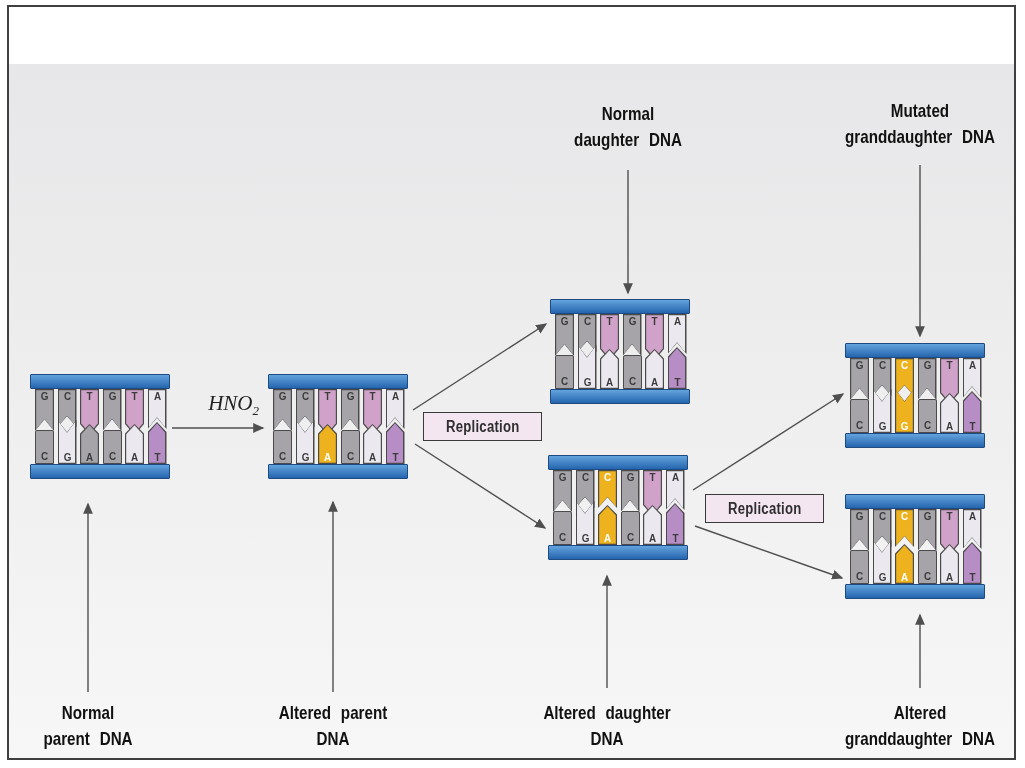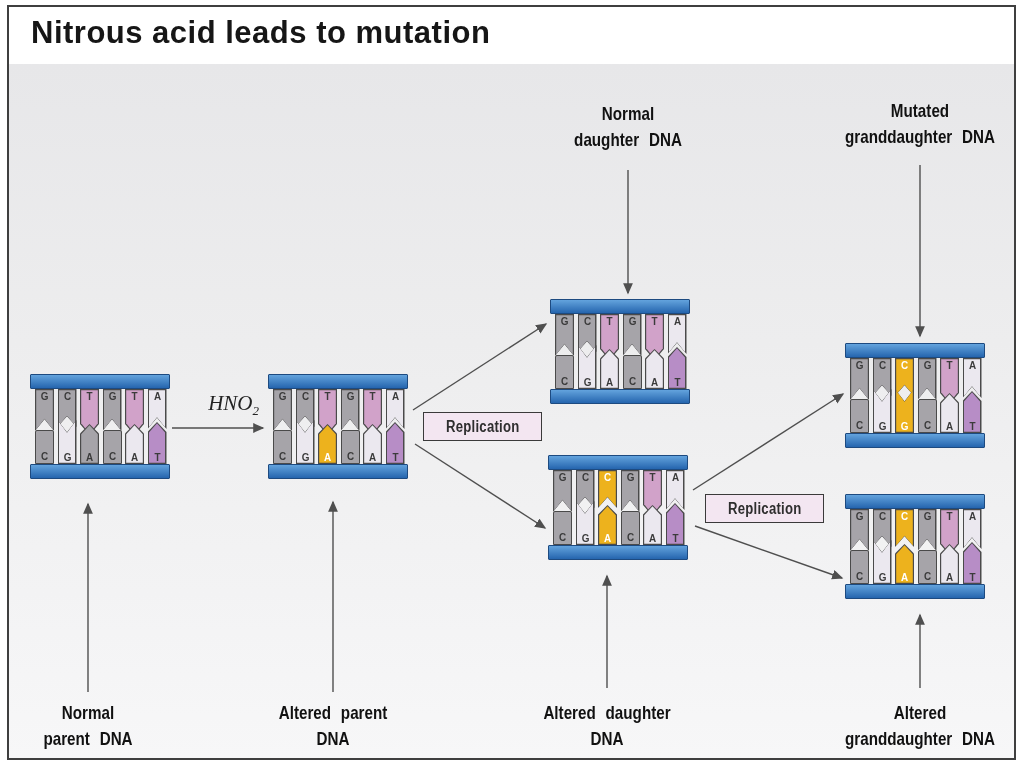--- a/index.html
+++ b/index.html
@@ -27,21 +27,20 @@
     font-size:21px;color:#222;text-align:right;}
   .hno2 sub{font-size:13px;}
   svg.arrow-layer{position:absolute;left:0;top:0;pointer-events:none;}
 </style>
 </head>
 <body>
 
 <div class="frame">
   <div class="gray-bg"></div>
 
-  <div class="title">Nitrous acid leads to mutation</div>
 
   <svg class="arrow-layer" width="1005" height="751">
       <defs>
         <marker id="ah" markerWidth="9" markerHeight="8" refX="7" refY="3.5" orient="auto">
   <path d="M0,0 L8,3.5 L0,7 z" fill="#4f4f4f"></path>
         </marker>
       </defs>
       <line x1="163" y1="421" x2="254" y2="421" stroke="#4f4f4f" stroke-width="1.4" marker-end="url(#ah)"></line>
       <line x1="79" y1="685" x2="79" y2="497" stroke="#4f4f4f" stroke-width="1.4" marker-end="url(#ah)"></line>
       <line x1="324" y1="685" x2="324" y2="495" stroke="#4f4f4f" stroke-width="1.4" marker-end="url(#ah)"></line>

